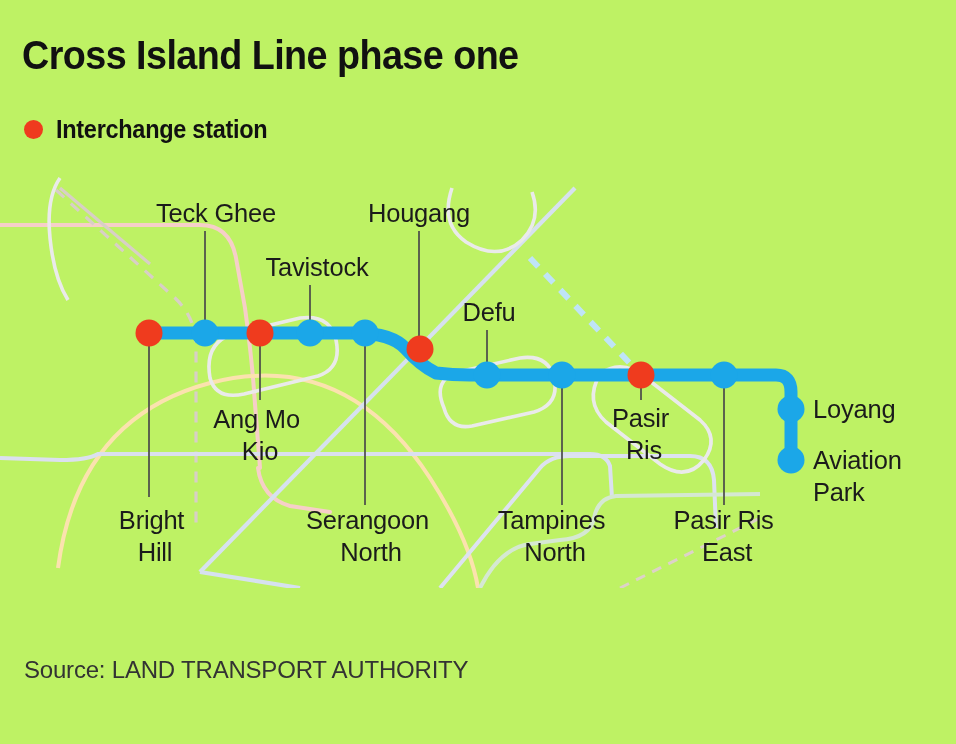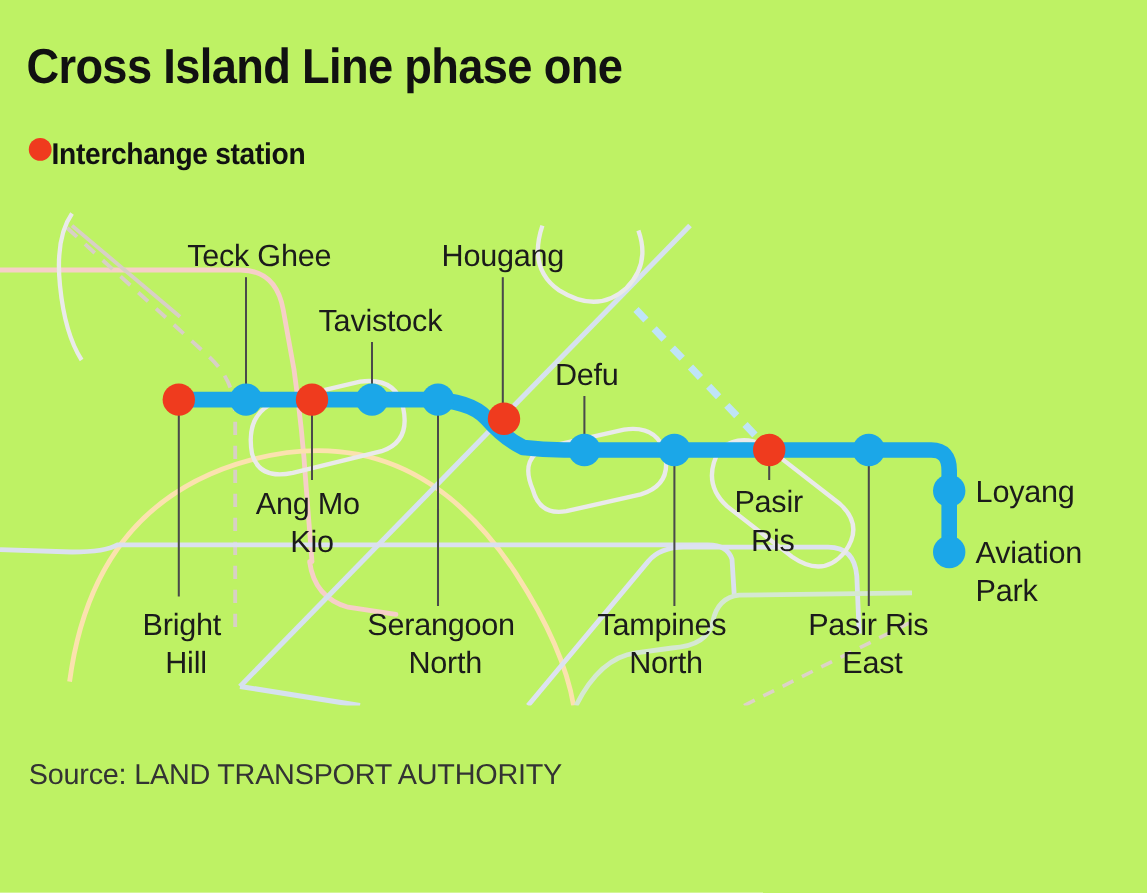--- a/index.html
+++ b/index.html
@@ -30,21 +30,22 @@
     color: #111111;
     transform: scaleX(0.92);
     transform-origin: left top;
     white-space: nowrap;
   }
   .legend {
     position: absolute;
     left: 24px;
     top: 115px;
     display: flex;
-    align-items: flex-start;
+    align-items: center;
+    gap: 13px;
   }
   .legend-dot {
     width: 19px;
     height: 19px;
     border-radius: 50%;
     background: #ef3b1e;
     flex: none;
   }
   .legend-label {
     font-family: "Liberation Sans", sans-serif;
@@ -75,21 +76,21 @@
   .source {
     position: absolute;
     left: 24px;
     top: 627px;
     font-family: "Liberation Sans", sans-serif;
     font-size: 24px;
     color: #333333;
     line-height: 38px;
     letter-spacing: -0.2px;
   }
-  .source div { white-space: nowrap; }
+  .source div { white-space: nowrap; margin-top: 24px; }
 </style>
 </head>
 <body>
 
 <div id="root">
 
   <div class="title">Cross Island Line phase one</div>
 
   <div class="legend">
     <span class="legend-dot"></span>

